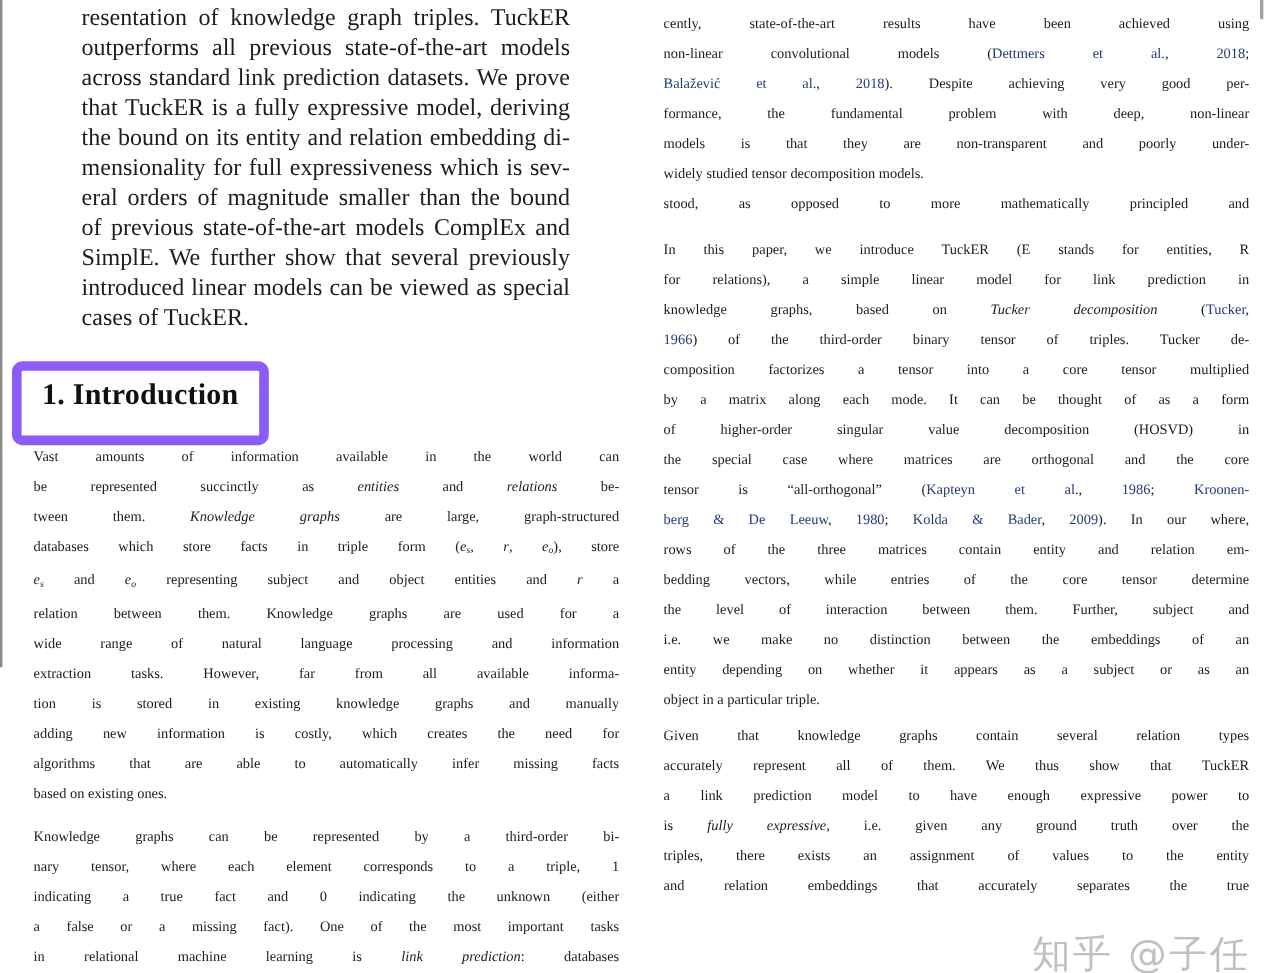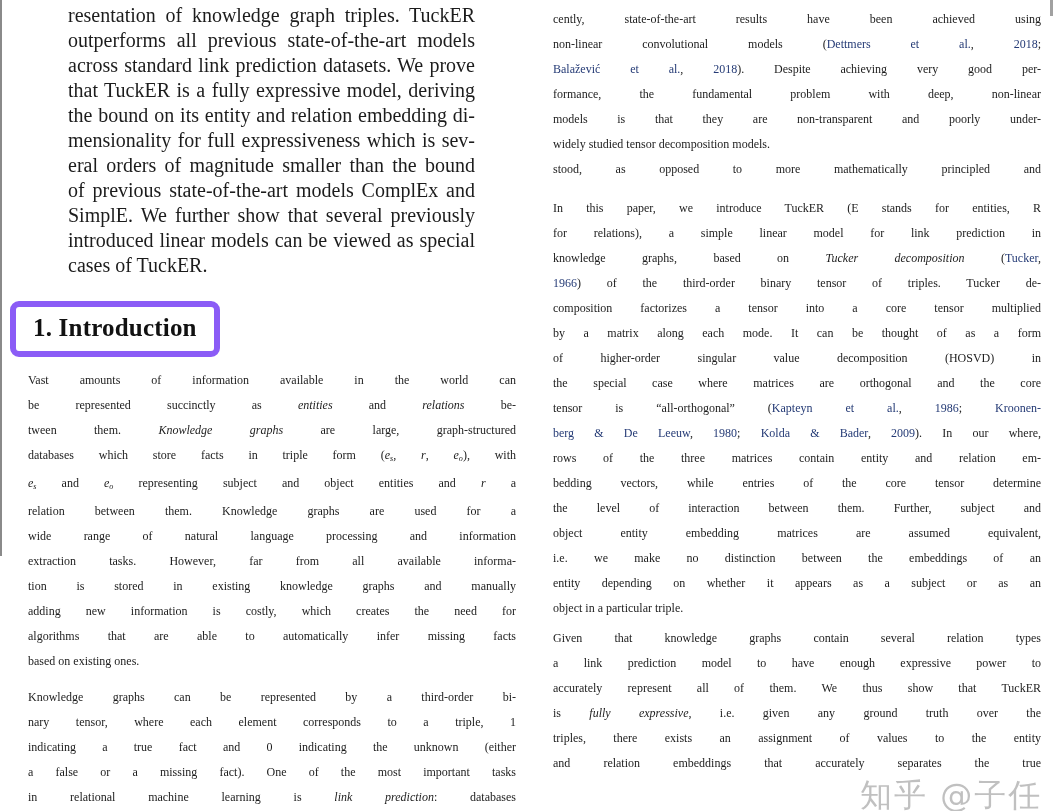--- a/index.html
+++ b/index.html
@@ -17,22 +17,22 @@
   .tline{display:block;text-align:justify;text-align-last:justify;}
   .tline.tlast{text-align-last:left;}
   .it{font-style:italic;}
   .cite{color:#243a75;}
   .mathit{font-style:italic;}
   .msub{font-style:italic;font-size:0.68em;vertical-align:-0.22em;}
   .abstract{margin-left:40px;width:407px;font-size:20px;line-height:25px;}
   .heading-wrap{margin-top:23px;height:61px;}
   .red-box{
     display:inline-block;margin-left:-18px;
-    border:6px solid #8b5cf6;border-radius:9px;
-    padding:8px 17px 11px 17px;background:transparent;
+    border:8px solid #8b5cf6;border-radius:9px;
+    padding:8px 17px 21px 17px;background:transparent;
   }
   .heading-text{font-size:25px;font-weight:bold;color:#111;line-height:1;letter-spacing:0.2px;}
   .para{margin-top:11px;}
   .para.first{margin-top:6px;}
   .rcol-pad{padding-top:4px;}
   .watermark{
     position:absolute;left:860px;top:742px;z-index:5;
     font-family:"DejaVu Sans",sans-serif;
     font-size:32px;color:#a8a8a8;opacity:0.72;letter-spacing:2px;
     white-space:nowrap;pointer-events:none;margin-top:32px;
@@ -69,21 +69,21 @@
     <div class="heading-wrap">
       <div class="red-box">
         <span class="heading-text">1. Introduction</span>
       </div>
     </div>
 
     <div class="bodytext para first">
         <div class="tline"><span>Vast amounts of information available in the world can</span></div>
         <div class="tline"><span>be represented succinctly as </span><span class="it">entities</span><span> and </span><span class="it">relations</span><span> be-</span></div>
         <div class="tline"><span>tween them. </span><span class="it">Knowledge graphs</span><span> are large, graph-structured</span></div>
-        <div class="tline"><span>databases which store facts in triple form (</span><span class="mathit">e</span><span class="msub">s</span><span>, </span><span class="mathit">r</span><span>, </span><span class="mathit">e</span><span class="msub">o</span><span>), with</span></div>
+        <div class="tline"><span>databases which store facts in triple form (</span><span class="mathit">e</span><span class="msub">s</span><span>, </span><span class="mathit">r</span><span>, </span><span class="mathit">e</span><span class="msub">o</span><span>), store</span></div>
         <div class="tline"><span class="mathit">e</span><span class="msub">s</span><span> and </span><span class="mathit">e</span><span class="msub">o</span><span> representing subject and object entities and </span><span class="mathit">r</span><span> a</span></div>
         <div class="tline"><span>relation between them. Knowledge graphs are used for a</span></div>
         <div class="tline"><span>wide range of natural language processing and information</span></div>
         <div class="tline"><span>extraction tasks. However, far from all available informa-</span></div>
         <div class="tline"><span>tion is stored in existing knowledge graphs and manually</span></div>
         <div class="tline"><span>adding new information is costly, which creates the need for</span></div>
         <div class="tline"><span>algorithms that are able to automatically infer missing facts</span></div>
         <div class="tline tlast"><span>based on existing ones.</span></div>
       </div>
 
@@ -115,30 +115,29 @@
         <div class="tline"><span class="cite">1966</span><span>) of the third-order binary tensor of triples. Tucker de-</span></div>
         <div class="tline"><span>composition factorizes a tensor into a core tensor multiplied</span></div>
         <div class="tline"><span>by a matrix along each mode. It can be thought of as a form</span></div>
         <div class="tline"><span>of higher-order singular value decomposition (HOSVD) in</span></div>
         <div class="tline"><span>the special case where matrices are orthogonal and the core</span></div>
         <div class="tline"><span>tensor is “all-orthogonal” (</span><span class="cite">Kapteyn et al.</span><span>, </span><span class="cite">1986</span><span>; </span><span class="cite">Kroonen-</span></div>
         <div class="tline"><span class="cite">berg &amp; De Leeuw</span><span>, </span><span class="cite">1980</span><span>; </span><span class="cite">Kolda &amp; Bader</span><span>, </span><span class="cite">2009</span><span>). In our where,</span></div>
         <div class="tline"><span>rows of the three matrices contain entity and relation em-</span></div>
         <div class="tline"><span>bedding vectors, while entries of the core tensor determine</span></div>
         <div class="tline"><span>the level of interaction between them. Further, subject and</span></div>
-        <div class="tline"><span>object entity embedding matrices are assumed equivalent,</span></div>
         <div class="tline"><span>i.e. we make no distinction between the embeddings of an</span></div>
         <div class="tline"><span>entity depending on whether it appears as a subject or as an</span></div>
         <div class="tline tlast"><span>object in a particular triple.</span></div>
       </div>
 
     <div class="bodytext para" style="margin-top:5px">
         <div class="tline"><span>Given that knowledge graphs contain several relation types</span></div>
+        <div class="tline"><span>accurately represent all of them. We thus show that TuckER</span></div>
         <div class="tline"><span>a link prediction model to have enough expressive power to</span></div>
-        <div class="tline"><span>accurately represent all of them. We thus show that TuckER</span></div>
         <div class="tline"><span>is </span><span class="it">fully expressive</span><span>, i.e. given any ground truth over the</span></div>
         <div class="tline"><span>triples, there exists an assignment of values to the entity</span></div>
         <div class="tline"><span>and relation embeddings that accurately separates the true</span></div>
         <div class="tline"></div>
       </div>
   </div>
 
 </div>
 
 <div class="watermark">知乎 @子任</div>

